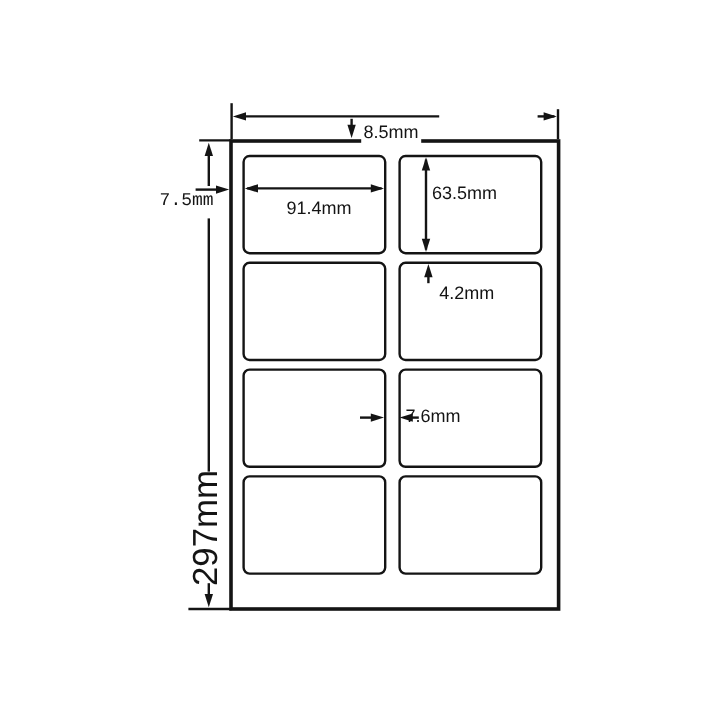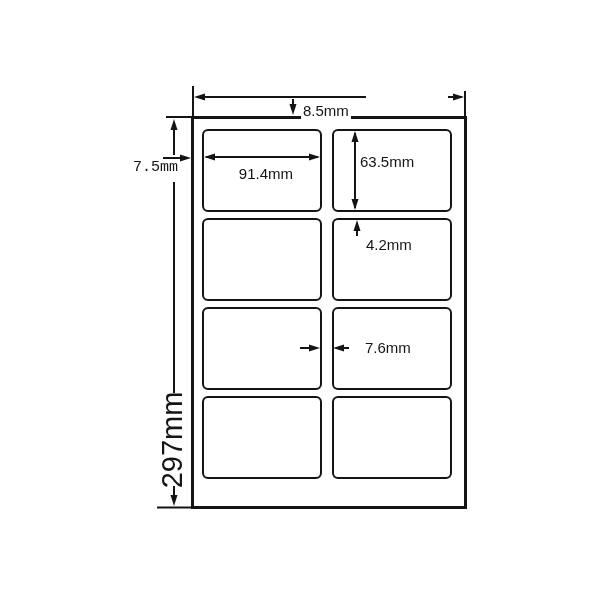--- a/index.html
+++ b/index.html
@@ -43,21 +43,21 @@
   .t-210 { left: 366px; top: 83px; }
   .t-297 {
     left: 172px; top: 440px;
     transform: translate(-50%, -50%) rotate(-90deg);
   }
   .t-85  { left: 301px; top: 101px; background: #ffffff; padding: 0 2px; }
   .t-75  { left: 133px; top: 158px; font-family: Liberation Mono, monospace; }
   .t-914 { left: 229px; top: 164px; width: 64px; text-align: right; }
   .t-635 { left: 360px; top: 152px; }
   .t-42  { left: 345px; top: 235px; margin-left: 21px; }
-  .t-76  { left: 365px; top: 338px; }
+  .t-76  { left: 338px; top: 338px; }
 </style>
 </head>
 <body>
 
 <div class="stage">
 
   <div class="paper"></div>
 
   <div id="labels-layer">
       <div class="label-cell" style="left: 202px; top: 129px;"></div>

